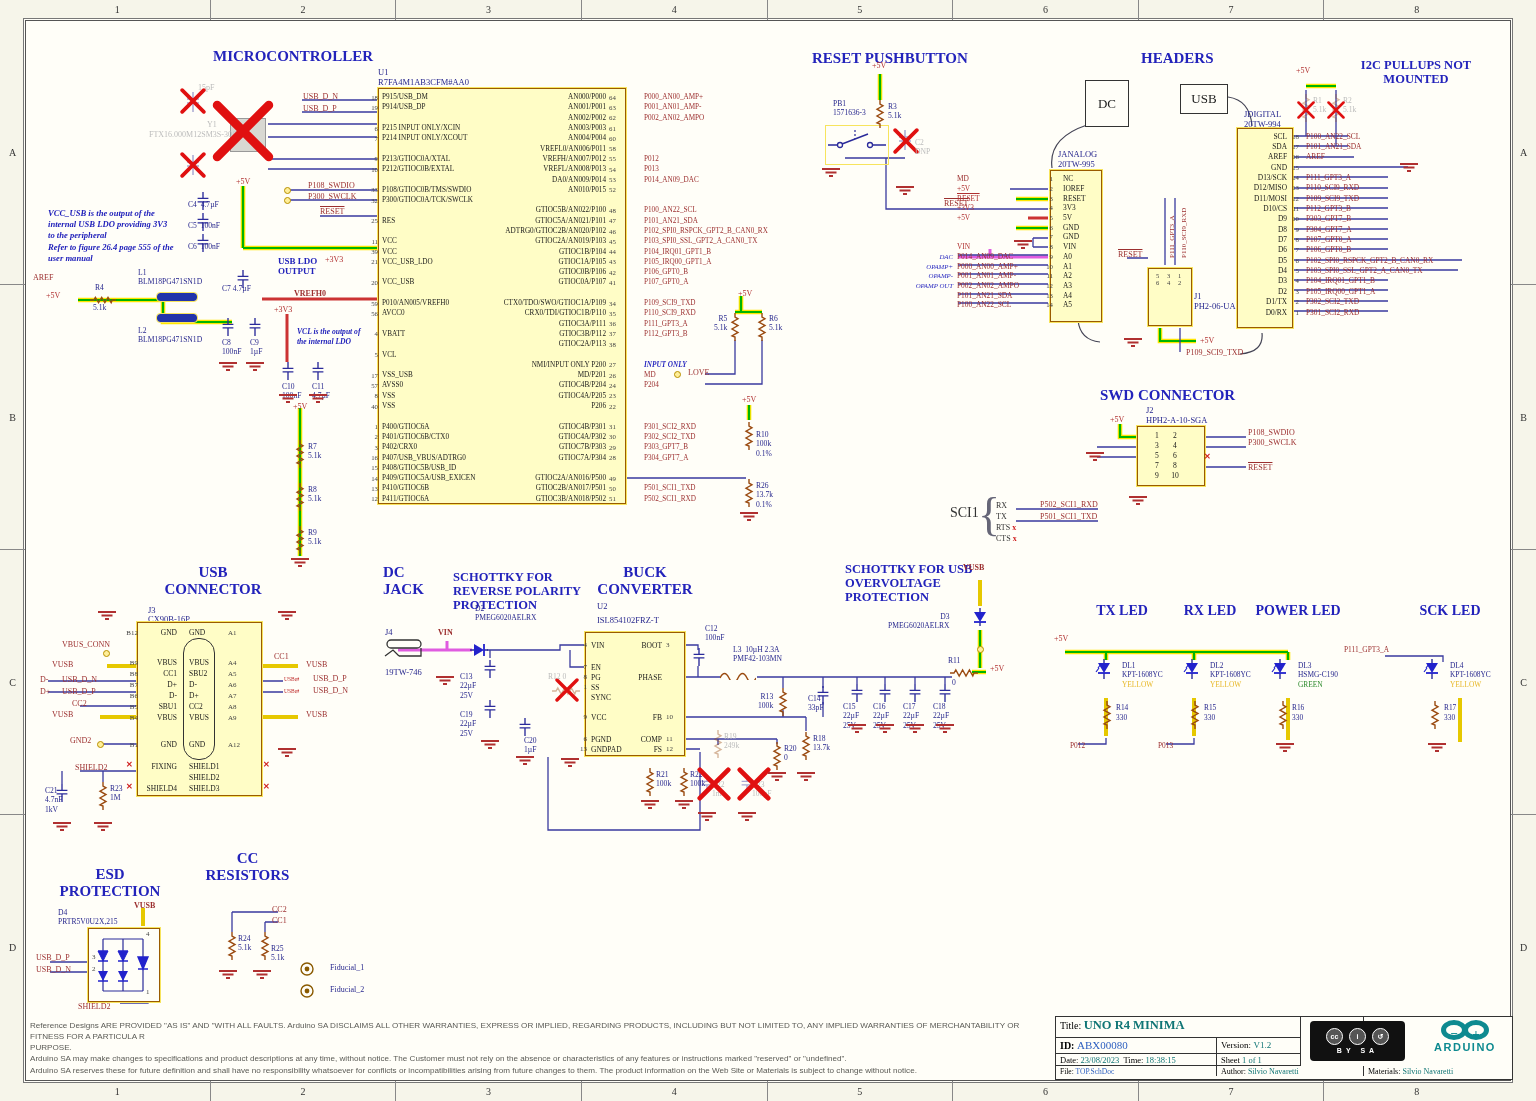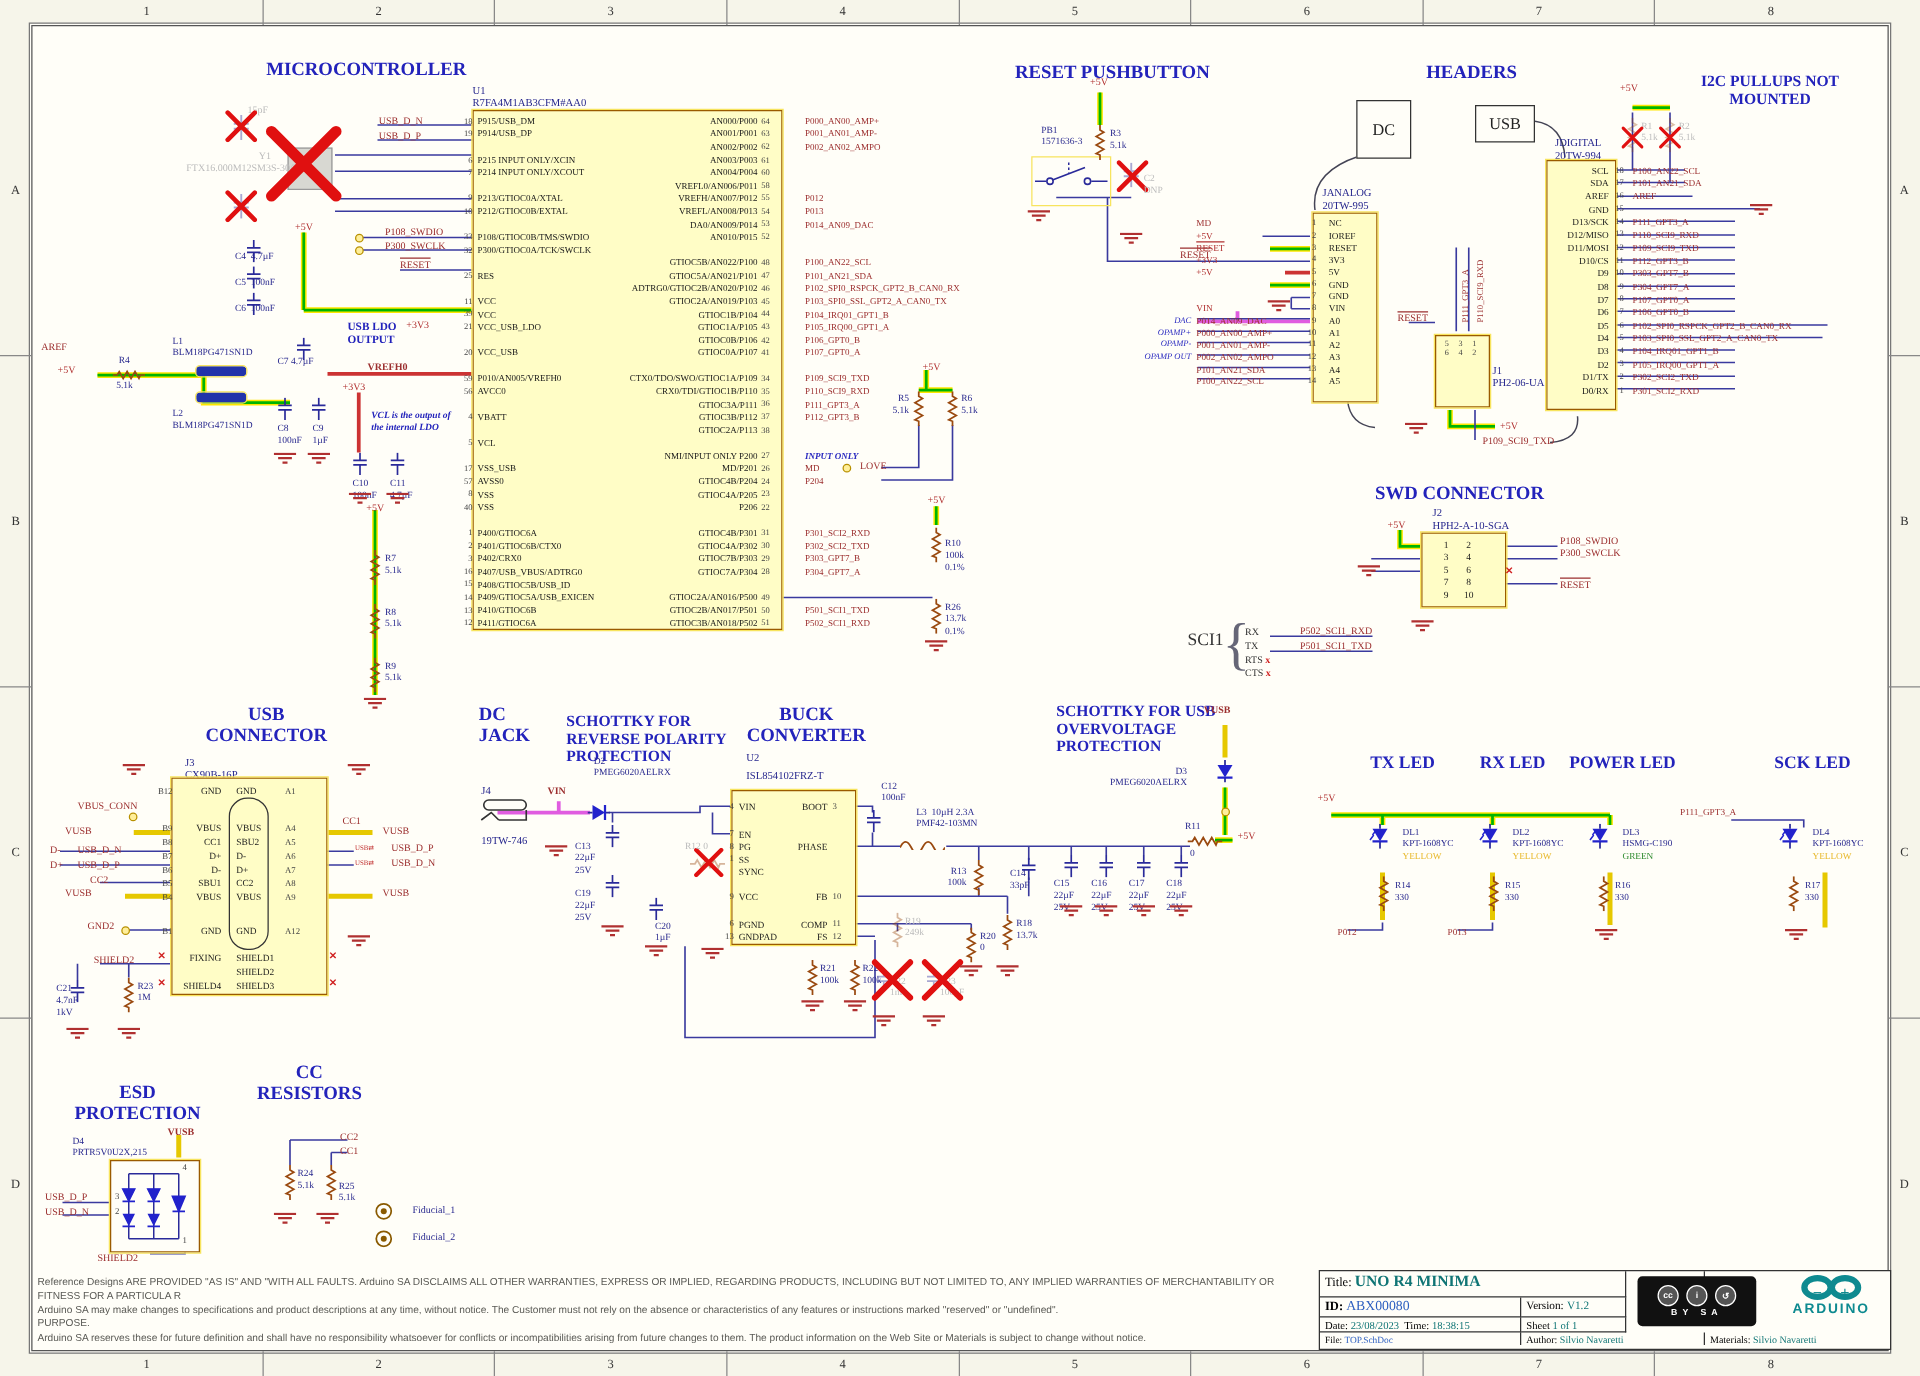--- a/index.html
+++ b/index.html
@@ -218,20 +218,25 @@
   <div class="t st" style="left:1100px;top:387px;">SWD CONNECTOR</div>
   <div class="t st" style="left:158px;top:564px;width:110px;">USB CONNECTOR</div>
   <div class="t st" style="left:383px;top:564px;width:62px;text-align:left;">DC JACK</div>
   <div class="t st sm" style="left:453px;top:570px;width:132px;text-align:left;">SCHOTTKY FOR REVERSE POLARITY PROTECTION</div>
   <div class="t st" style="left:590px;top:564px;width:110px;">BUCK CONVERTER</div>
   <div class="t st sm" style="left:845px;top:562px;width:150px;text-align:left;">SCHOTTKY FOR USB OVERVOLTAGE PROTECTION</div>
   <div class="t st" style="left:55px;top:866px;width:110px;">ESD PROTECTION</div>
   <div class="t st" style="left:200px;top:850px;width:95px;">CC RESISTORS</div>
   <div class="t" style="left:278px;top:257px;width:62px;font-weight:bold;color:#2323bb;font-size:9px;white-space:normal;line-height:1.1;">USB LDO OUTPUT</div>
 
+  <div class="note" style="left:48px;top:208px;">VCC_USB is the output of the
+internal USB LDO providing 3V3
+to the peripheral
+Refer to figure 26.4 page 555 of the
+user manual</div>
   <div class="note" style="left:297px;top:327px;font-size:7.6px;">VCL is the output of
 the internal LDO</div>
 
   <div class="t rf" style="left:378px;top:68px;">U1</div>
   <div class="t rf" style="left:378px;top:78px;">R7FA4M1AB3CFM#AA0</div>
   <div class="ic" style="left:378px;top:88px;width:246px;height:414px;"></div>
   <div class="plist ll" style="left:358px;top:92px;">
 
   <div class="prow">
         <span class="pn">18</span>
@@ -1578,18 +1583,18 @@
     <div class="ardinf">
       <div class="ardc m">−</div>
       <div class="ardc">+</div>
     </div>
     <div class="ardname">ARDUINO</div>
   </div>
 
   <div class="disc">
 
   <div>Reference Designs ARE PROVIDED "AS IS" AND "WITH ALL FAULTS. Arduino SA DISCLAIMS ALL OTHER WARRANTIES, EXPRESS OR IMPLIED, REGARDING PRODUCTS, INCLUDING BUT NOT LIMITED TO, ANY IMPLIED WARRANTIES OF MERCHANTABILITY OR FITNESS FOR A PARTICULA  R</div>
+      <div>PURPOSE.</div>
       <div>Arduino SA may make changes to specifications and product descriptions at any time, without notice. The Customer must not rely on the absence or characteristics of any features or instructions marked "reserved" or "undefined".</div>
-      <div>PURPOSE.</div>
       <div>Arduino SA reserves these for future definition and shall have no responsibility whatsoever for conflicts or incompatibilities arising from future changes to them. The product information on the Web Site or Materials is subject to change without notice.</div>
     </div>
 
 </div>
 
 </body></html>

